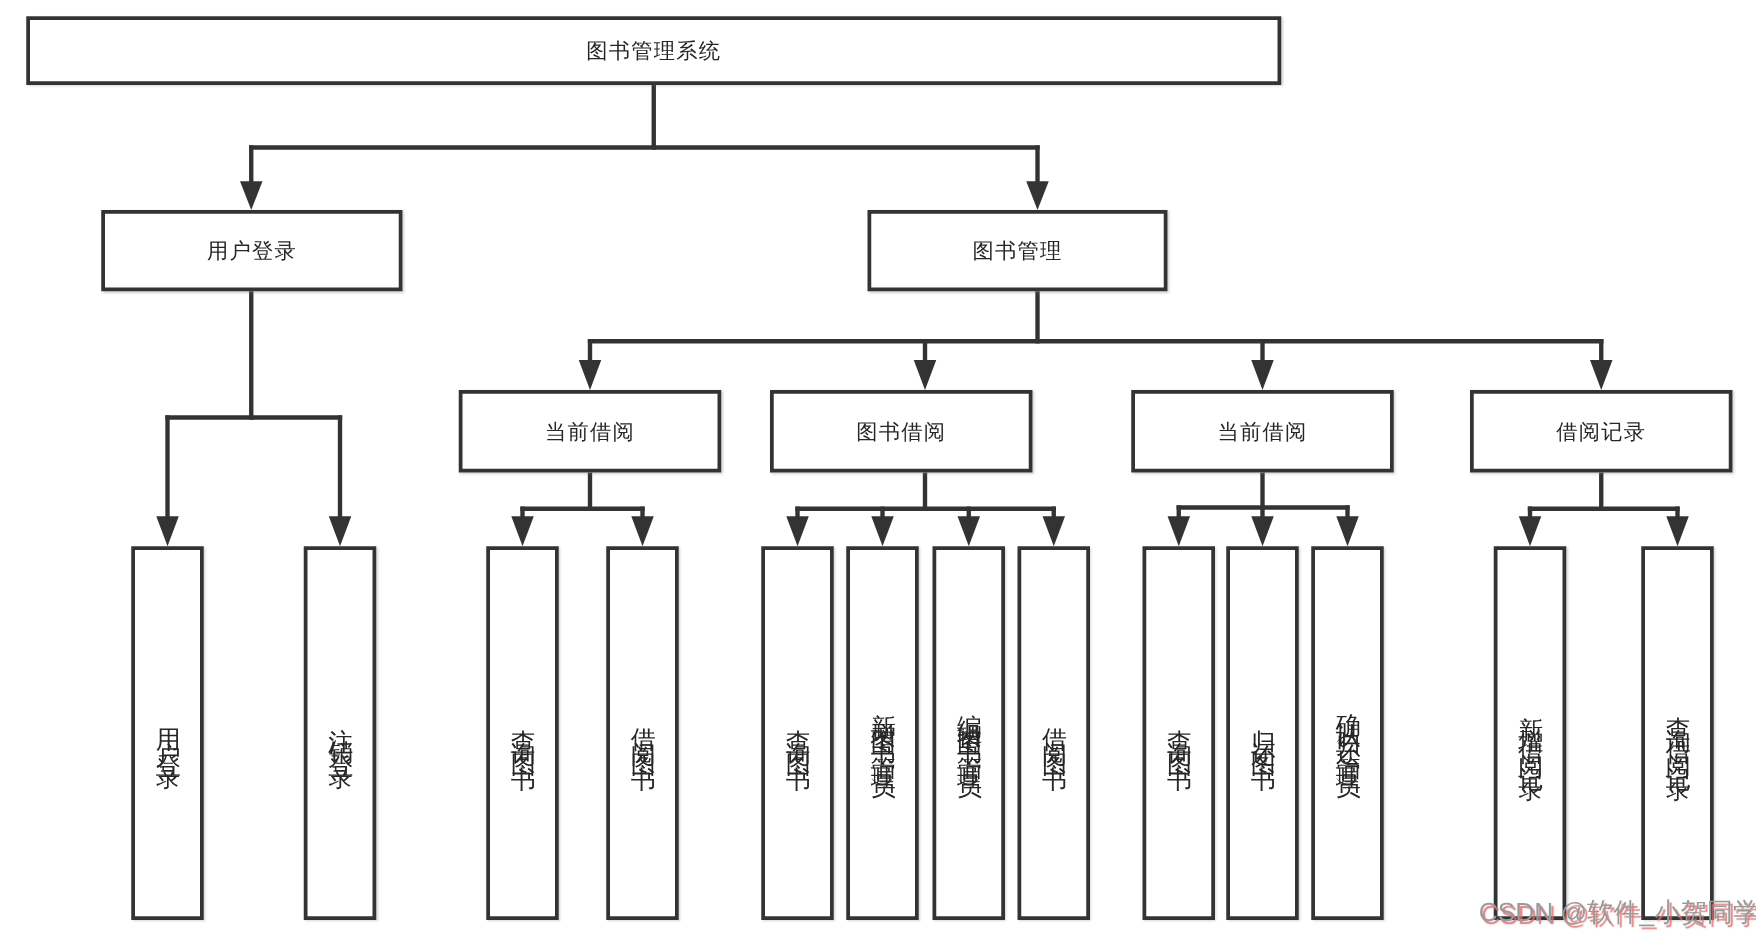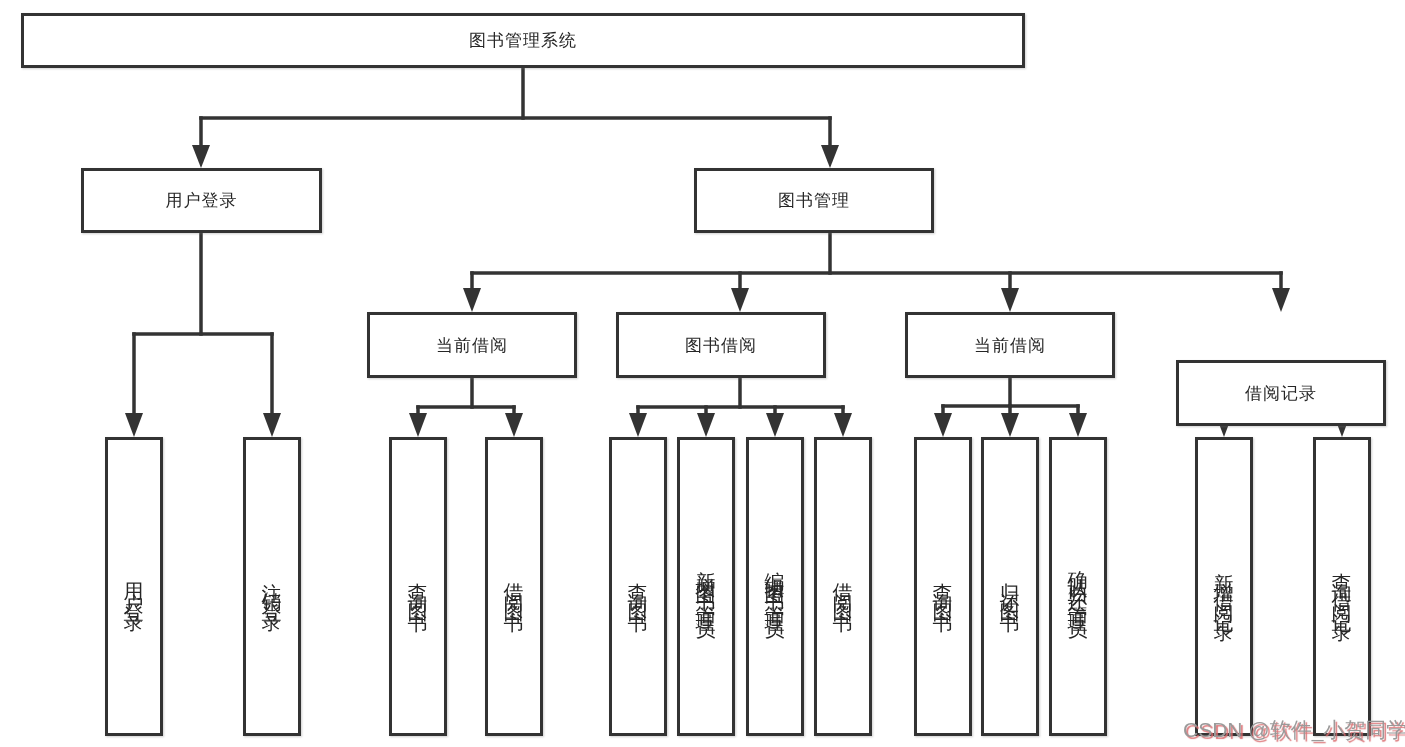--- a/index.html
+++ b/index.html
@@ -122,21 +122,21 @@
 
   <div class="node h" style="left:367px;top:312px;width:210px;height:66px;">
     <span>当前借阅</span>
   </div>
   <div class="node h" style="left:616px;top:312px;width:210px;height:66px;">
     <span>图书借阅</span>
   </div>
   <div class="node h" style="left:905px;top:312px;width:210px;height:66px;">
     <span>当前借阅</span>
   </div>
-  <div class="node h" style="left:1176px;top:312px;width:210px;height:66px;margin-top:48px;">
+  <div class="node h" style="left:1176px;top:312px;width:210px;height:66px;">
     <span>借阅记录</span>
   </div>
 
   <div class="node v" style="left:105px;top:437px;width:58px;height:299px;">
     <span>用户登录</span>
   </div>
   <div class="node v" style="left:243px;top:437px;width:58px;height:299px;">
     <span>注销登录</span>
   </div>
 

